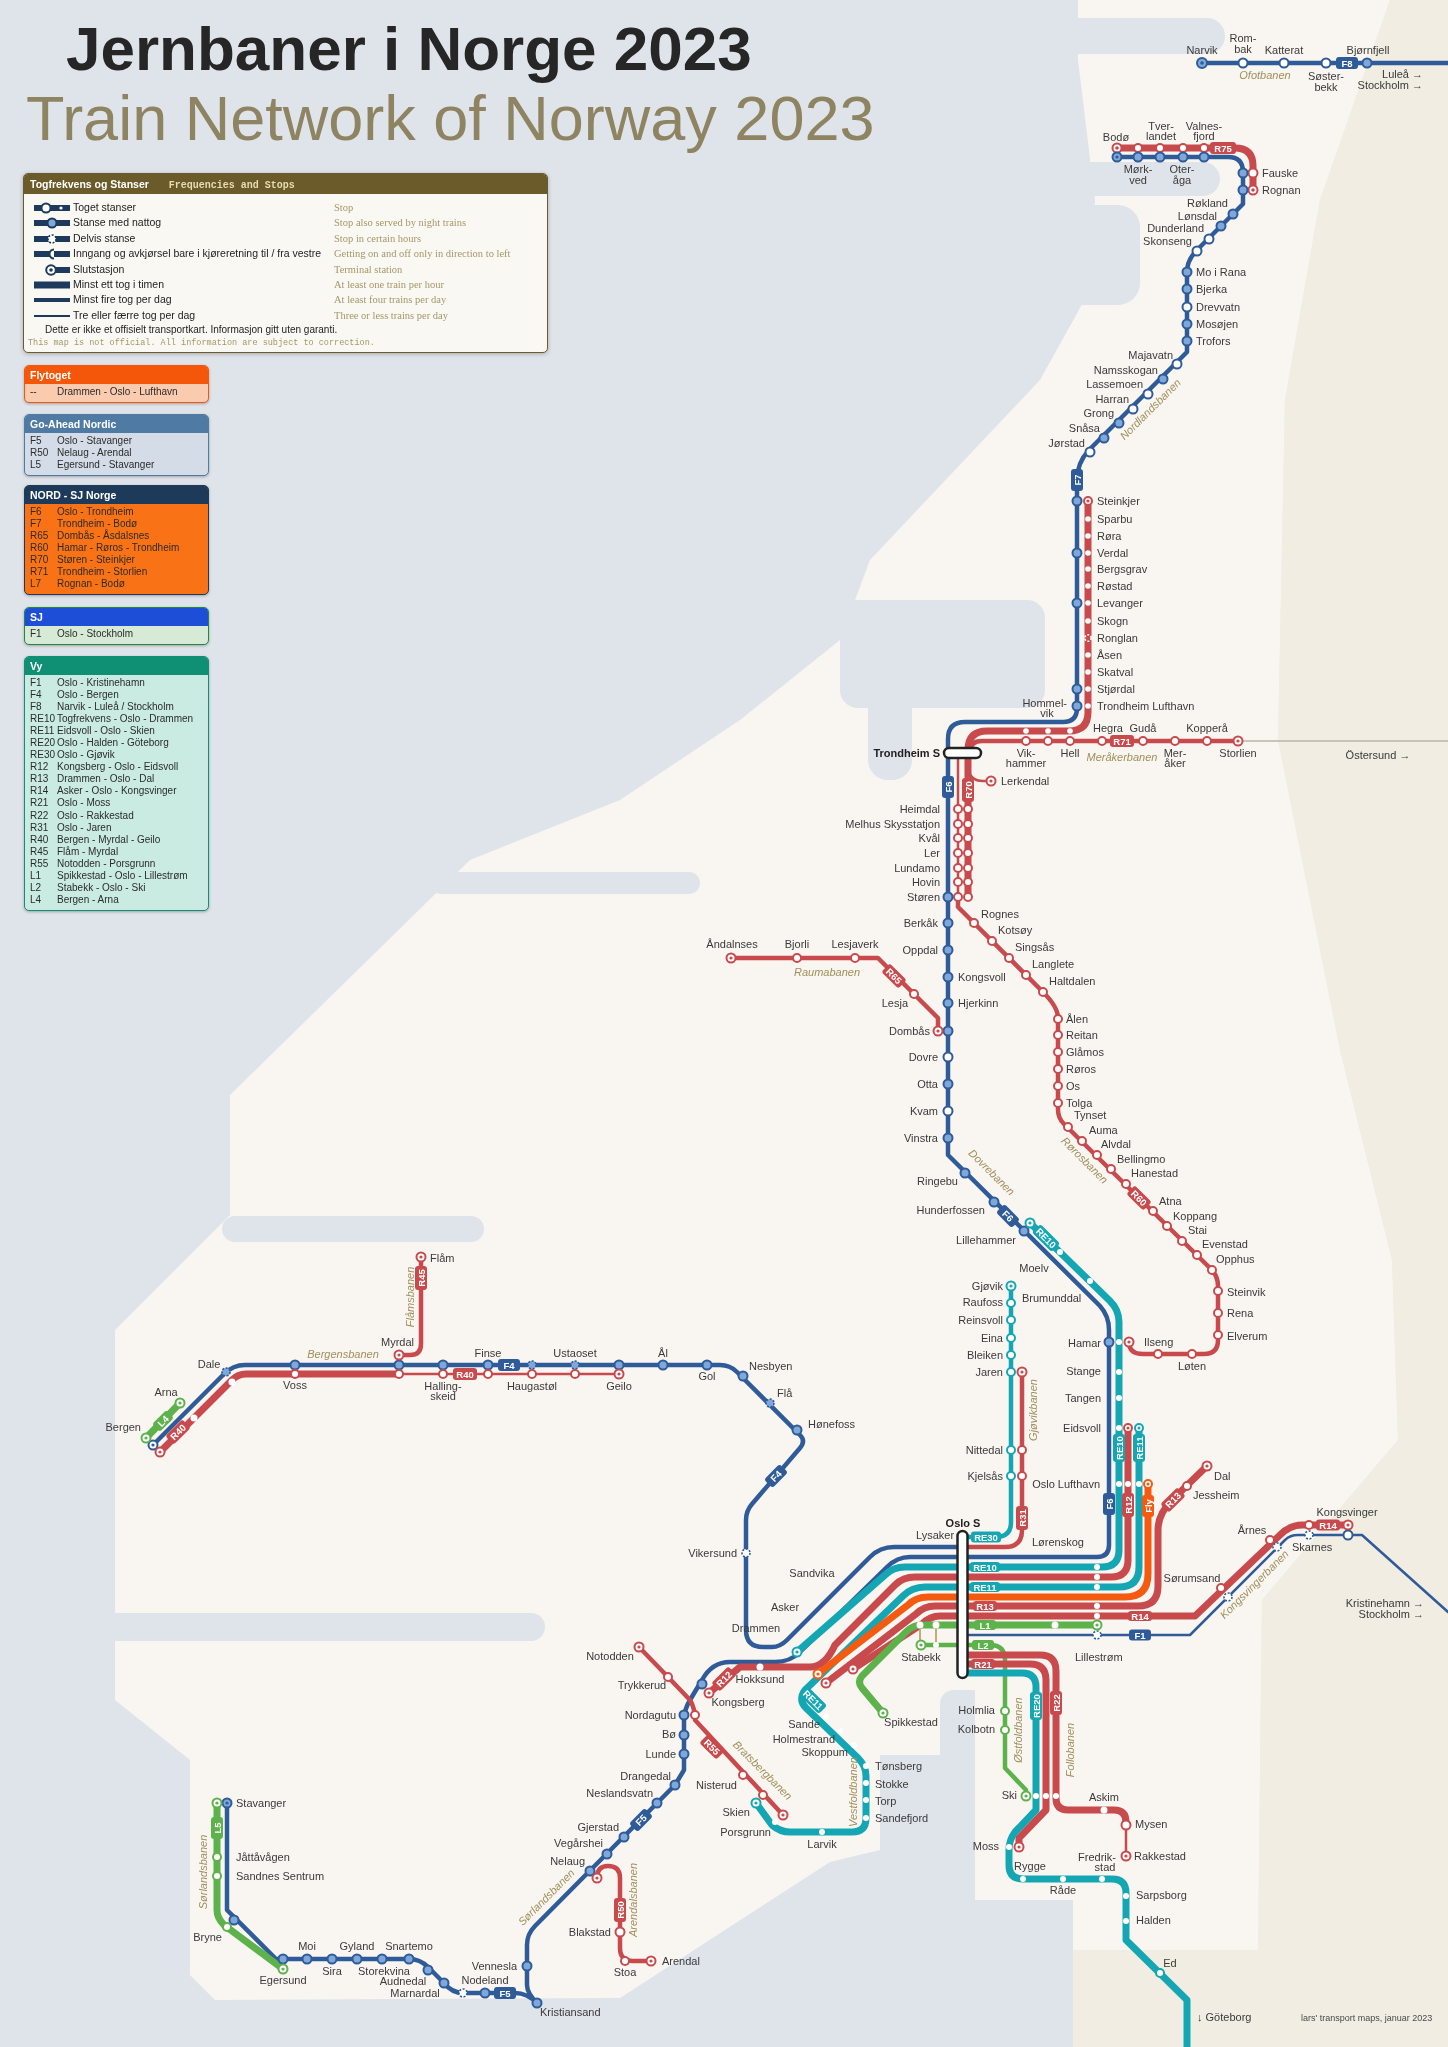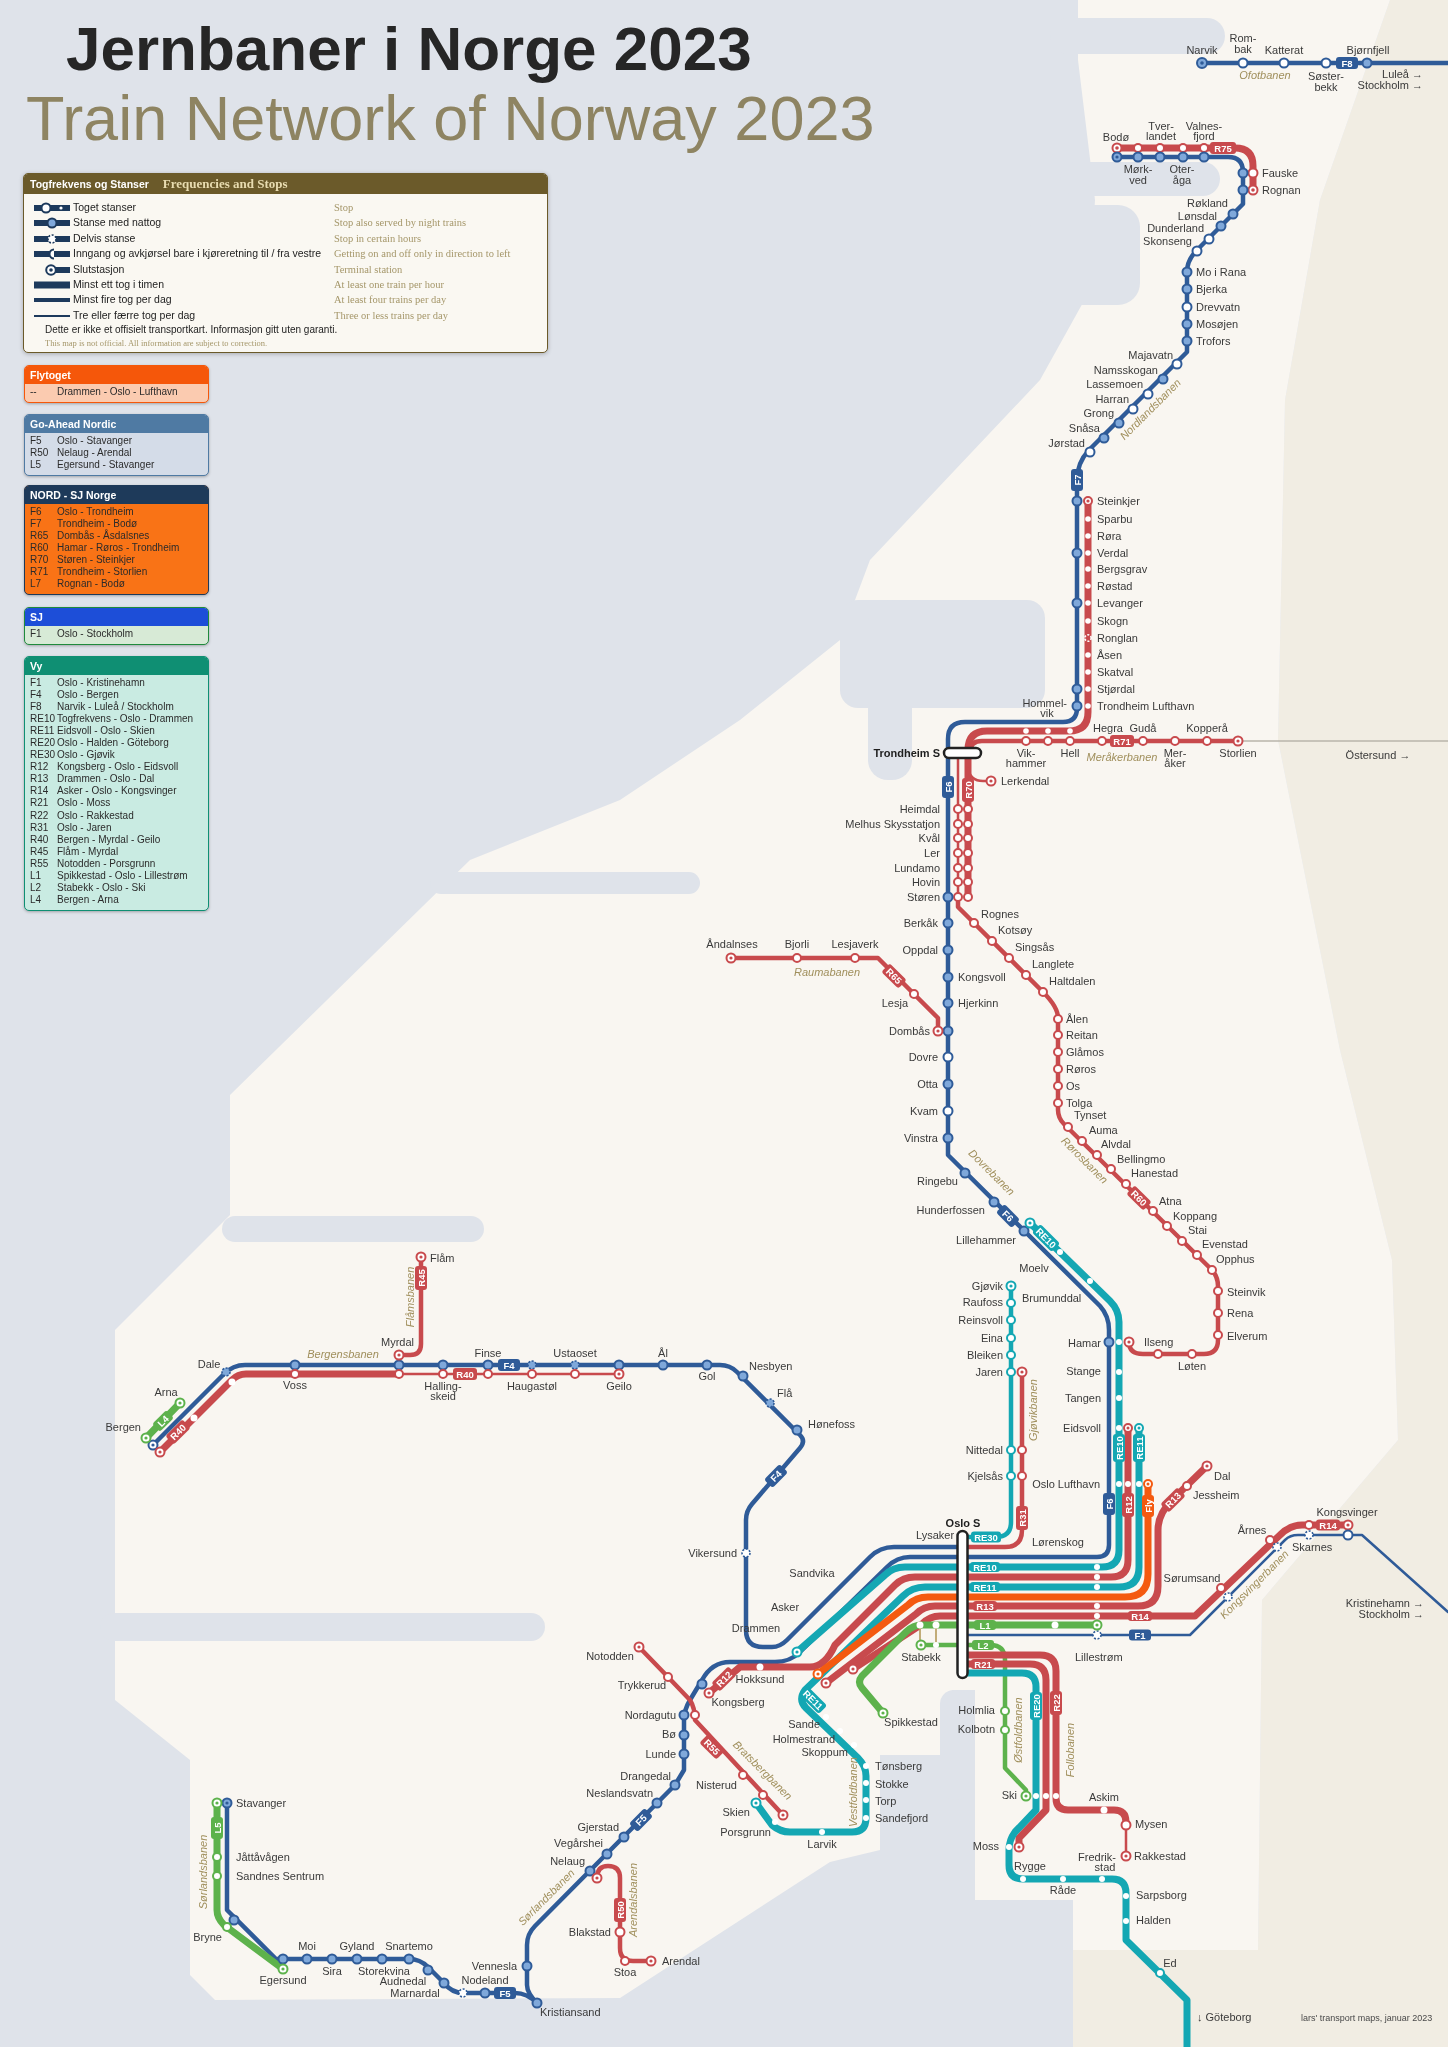--- a/index.html
+++ b/index.html
@@ -2,28 +2,28 @@
 <html><head>
 <meta charset="utf-8">
 <style>
   html,body{margin:0;padding:0;}
   body{width:1448px;height:2047px;position:relative;overflow:hidden;background:#dfe3ea;font-family:"Liberation Sans",sans-serif;}
   #map{position:absolute;left:0;top:0;width:1448px;height:2047px;}
   .title{position:absolute;left:22px;top:18px;font-family:"Liberation Sans",sans-serif;font-weight:bold;font-size:62px;line-height:62px;color:#262626;white-space:nowrap;margin-left:44px;}
   .subtitle{position:absolute;left:26px;top:94px;font-family:Liberation Sans, sans-serif;font-size:63px;line-height:49px;color:#8e8462;white-space:nowrap;}
   .legend{position:absolute;left:23px;top:173px;width:523px;height:178px;background:#faf8f2;border:1.5px solid #6b5a2a;border-radius:5px;box-shadow:0 1px 4px rgba(0,0,0,.25);overflow:hidden;}
   .legend-h{height:20px;background:#6b5a2a;color:#fff;font-size:10.5px;font-weight:bold;line-height:20px;padding-left:6px;white-space:nowrap;}
-  .legend-h .en{font-family:Liberation Serif, serif;color:#e8dcb0;font-size:13px;margin-left:14px;}
+  .legend-h .en{font-family:Liberation Mono, monospace;color:#e8dcb0;font-size:10px;margin-left:20px;}
   .legend-body{padding:6px 0 0 0;}
   .lrow{position:relative;height:15.4px;font-size:10.5px;line-height:15.4px;color:#222;white-space:nowrap;}
   .lrow svg{position:absolute;left:10px;top:2px;}
   .lrow .no{position:absolute;left:49px;}
   .lrow .en{position:absolute;left:310px;font-family:"Liberation Serif",serif;color:#a5976a;font-size:10.5px;}
   .disc{padding-left:21px;font-size:10px;color:#222;height:14px;line-height:14px;white-space:nowrap;}
-  .disc-en{padding-left:21px;font-family:Liberation Serif, serif;font-size:8.5px;color:#a5976a;height:12px;line-height:12px;white-space:nowrap;}
+  .disc-en{padding-left:4px;font-family:Liberation Mono, monospace;font-size:8.5px;color:#a5976a;height:12px;line-height:12px;white-space:nowrap;}
   .op{position:absolute;left:24px;width:183px;border-radius:5px;overflow:hidden;box-shadow:0 1px 3px rgba(0,0,0,.28);}
   .op-h{height:18px;line-height:18px;padding-left:5px;color:#fff;font-weight:bold;font-size:10.5px;white-space:nowrap;}
   .op-b{padding:2px 0 4px 0;}
   .op-r{height:12.05px;line-height:12.05px;font-size:10px;color:#2b2b2b;white-space:nowrap;position:relative;}
   .op-r .code{position:absolute;left:5px;}
   .op-r .nm{position:absolute;left:32px;}
   
   .ln{fill:none;stroke-linecap:round;stroke-linejoin:round;}
   .b{stroke:#2f5b98}.r{stroke:#c84a4d}.t{stroke:#14a7b3}.g{stroke:#5db24c}.o{stroke:#f45a10}.gr{stroke:#b9b5ab}
   .w7{stroke-width:7}.w5{stroke-width:4.5}.w3{stroke-width:2.5}.w2{stroke-width:1.6}

